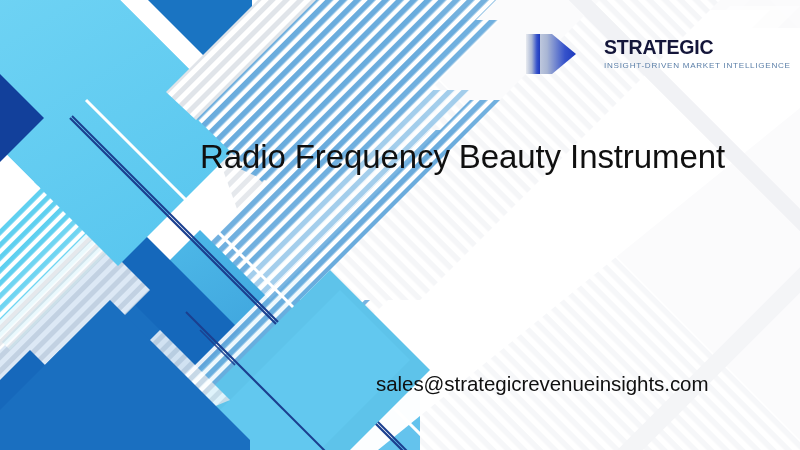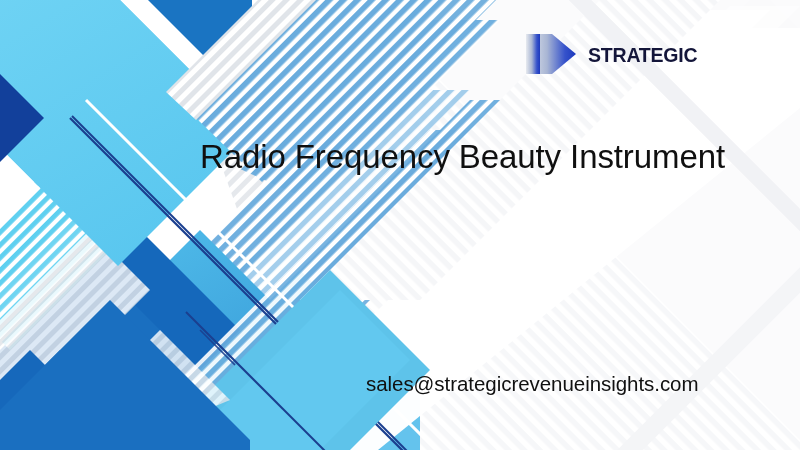--- a/index.html
+++ b/index.html
@@ -29,21 +29,21 @@
 
   
   .logo-block {
     position: absolute;
     top: 22px;
     left: 524px;
     width: 252px;
     height: 64px;
     display: flex;
     align-items: center;
-    gap: 8px;
+    gap: 24px;
   }
   .logo-mark {
     width: 56px;
     height: 52px;
     flex: 0 0 56px;
   }
   .logo-text {
     display: flex;
     flex-direction: column;
     justify-content: center;
@@ -79,21 +79,21 @@
     font-weight: normal;
     line-height: 42px;
     color: #101010;
     white-space: nowrap;
     letter-spacing: -0.1px;
   }
 
   
   .email {
     position: absolute;
-    left: 366px;
+    left: 376px;
     top: 371px;
     font-family: "Liberation Sans", sans-serif;
     font-size: 20.5px;
     line-height: 26px;
     color: #101010;
     white-space: nowrap;
     letter-spacing: -0.05px;
   }
 </style>
 </head>
@@ -244,20 +244,21 @@
           <stop offset="0.42" stop-color="#a9b6d4"></stop>
           <stop offset="0.78" stop-color="#3552cb"></stop>
           <stop offset="1" stop-color="#1c39bd"></stop>
         </linearGradient>
       </defs>
       <path d="M2 6 L2 46 L28 46 L52 26 L28 6 Z" fill="url(#chevGrad)"></path>
       <path d="M2 6 L2 46 L16 46 L16 6 Z" fill="url(#chevGrad)"></path>
     </svg>
     <div class="logo-text">
       <div class="logo-line">STRATEGIC</div>
+      <div class="logo-tagline">INSIGHT-DRIVEN MARKET INTELLIGENCE</div>
     </div>
   </div>
 
   <div class="headline">Radio Frequency Beauty Instrument</div>
 
   <div class="email">sales@strategicrevenueinsights.com</div>
 
 </div>
 
 </body></html>

